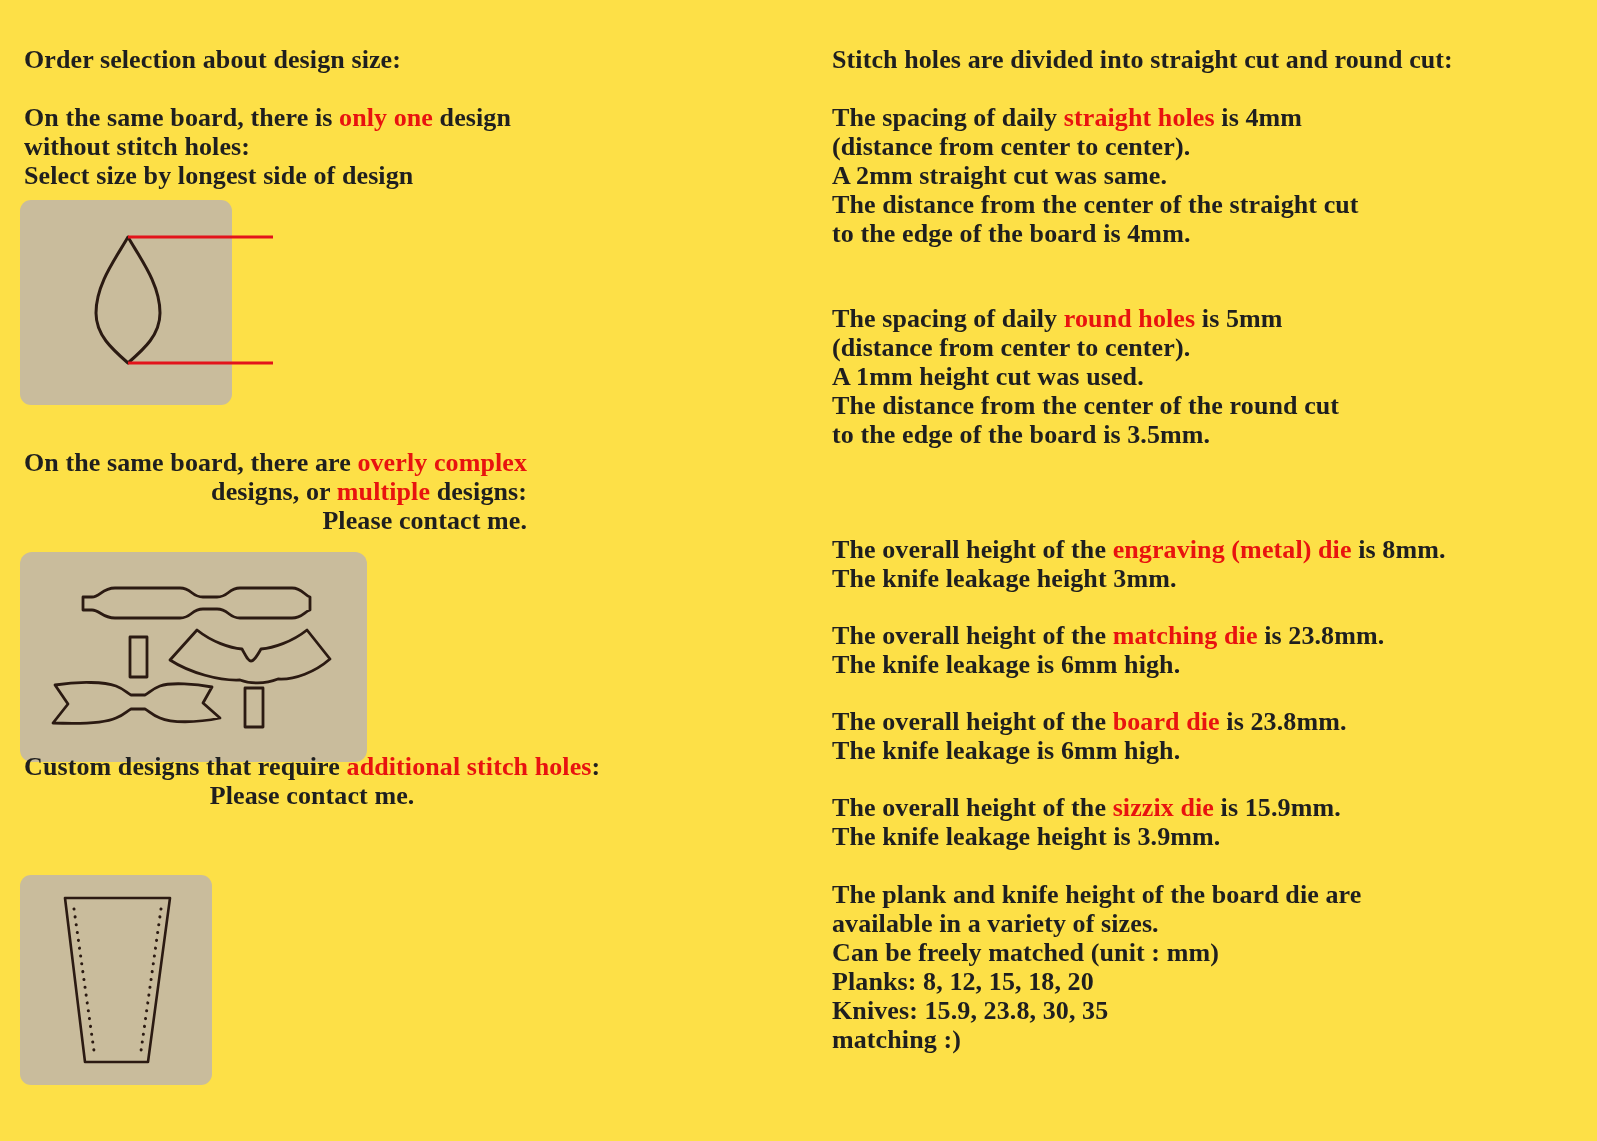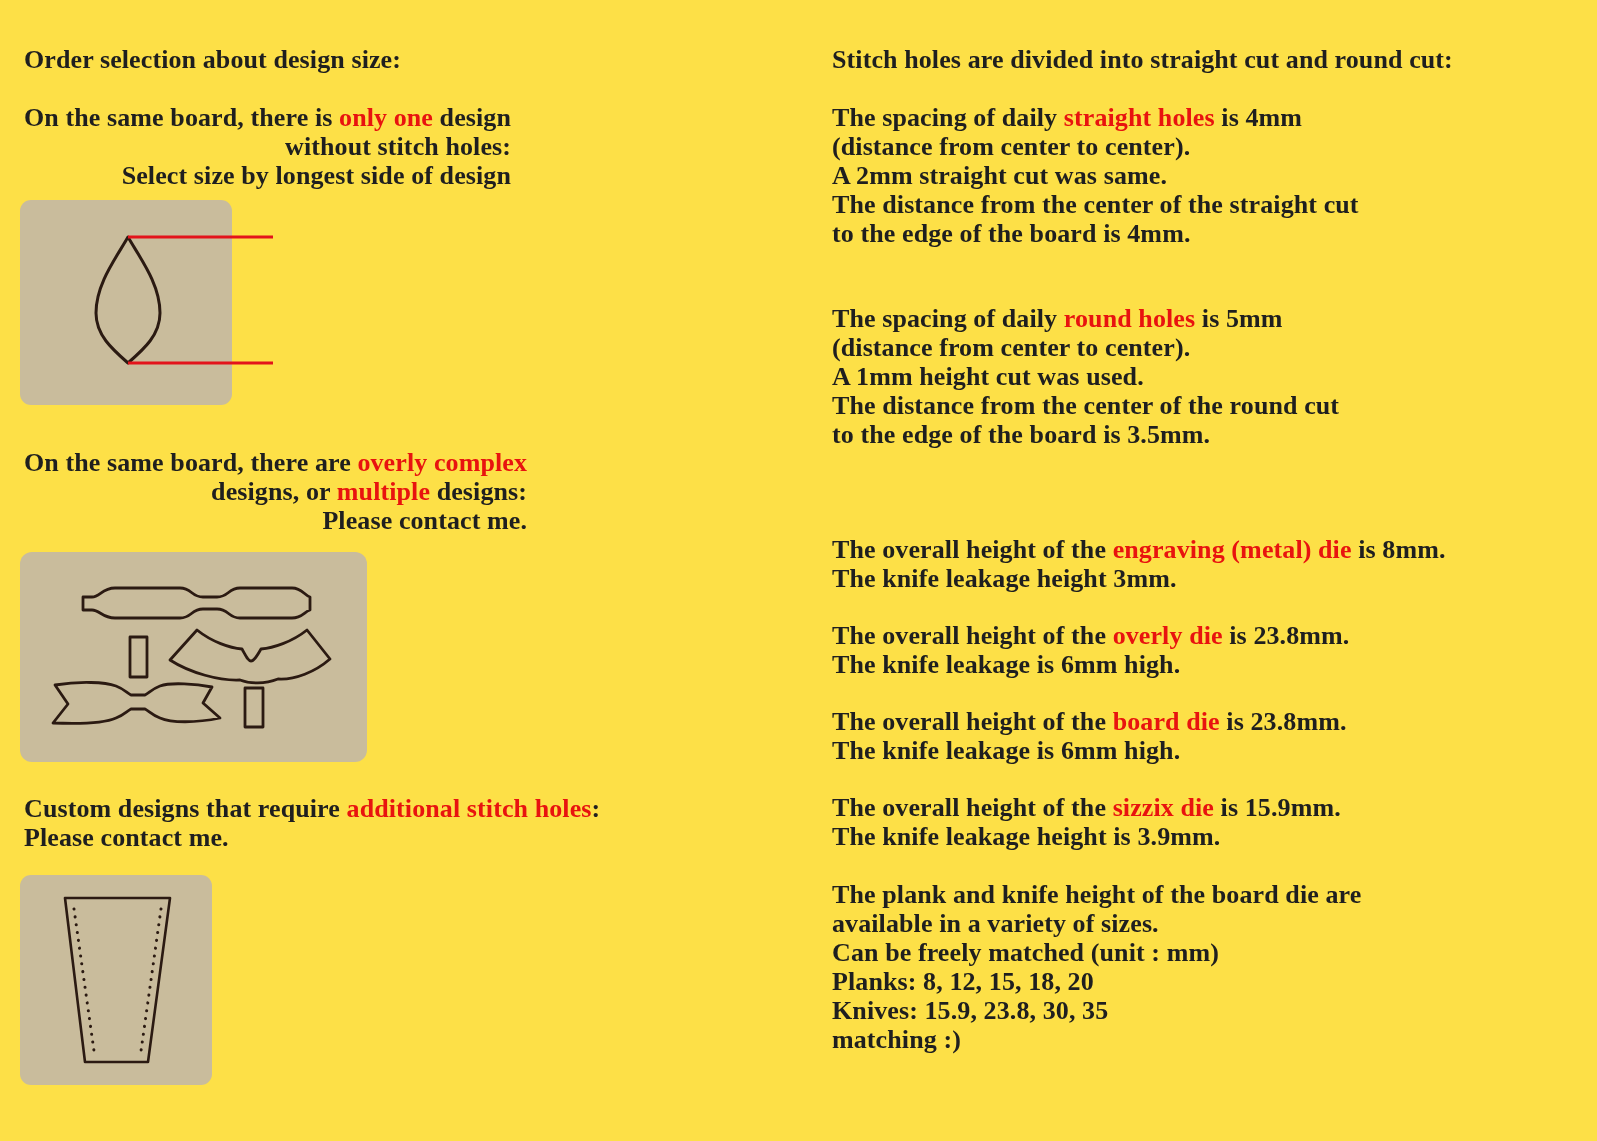--- a/index.html
+++ b/index.html
@@ -22,21 +22,21 @@
   .tblock .red{color:#e8130f;}
   .svgfig{position:absolute;}
 </style>
 </head>
 <body>
 
 <div id="canvas">
 
   <div class="tblock" style="left:24px;top:45px;"><span>Order selection about design size:</span></div>
 
-  <div class="tblock" style="left:24px;top:103px;text-align:right;">
+  <div class="tblock" style="left:24px;top:103px;">
     <div><span>On the same board, there is </span><span class="red">only one</span><span> design</span></div>
     <div><span>without stitch holes:</span></div>
     <div><span>Select size by longest side of design</span></div>
   </div>
 
   <svg class="svgfig" style="left:20px;top:196px;" width="262" height="214" viewBox="0 0 262 214">
     <rect x="0" y="4" width="212" height="205" rx="11" fill="#c9bc9c"></rect>
     <path d="M108 41 C96 62 76 88 76 117 C76 139 92 153 108 167 C124 153 140 139 140 117 C140 88 120 62 108 41 Z" fill="none" stroke="#2b1a12" stroke-width="3" stroke-linejoin="round"></path>
     <line x1="108" y1="41" x2="253" y2="41" stroke="#e3131b" stroke-width="3.2"></line>
     <line x1="108" y1="167" x2="253" y2="167" stroke="#e3131b" stroke-width="3.2"></line>
@@ -52,21 +52,21 @@
     <rect x="0" y="0" width="347" height="210" rx="12" fill="#c9bc9c"></rect>
     <g fill="none" stroke="#2b1a12" stroke-width="2.8" stroke-linejoin="round">
       <path d="M63 45 L72 45 C80 45 82 36 95 36 L160 36 C172 36 171 45 183 45 L197 45 C209 45 208 36 220 36 L272 36 C282 36 284 43 290 45 L290 58 C284 60 282 66 272 66 L220 66 C208 66 209 57 197 57 L183 57 C171 57 172 66 160 66 L95 66 C82 66 80 58 72 58 L63 58 Z"></path>
       <rect x="110" y="85" width="17" height="40"></rect>
       <path d="M150 108 L177 78 C192 90 210 96 222 97 C226 104 228 109 231 109 C234 109 237 104 241 97 C253 96 272 90 287 78 L310 107 C295 120 275 128 258 127 C245 132 230 132 220 128 C200 129 170 121 150 108 Z"></path>
       <path d="M35 133 C60 129 85 130 96 134 C104 137 107 141 111 143 L125 143 C129 141 132 137 140 134 C151 130 176 132 192 135 L183 151 L200 166 C176 171 151 171 140 166 C132 163 129 159 125 157 L111 157 C107 159 104 163 96 166 C85 171 58 172 33 171 L48 152 Z"></path>
       <rect x="225" y="136" width="18" height="39"></rect>
     </g>
   </svg>
 
-  <div class="tblock" style="left:24px;top:794px;">
+  <div class="tblock" style="left:24px;top:752px;text-align:center;">
     <div><span>Custom designs that require </span><span class="red">additional stitch holes</span><span>:</span></div>
     <div><span>Please contact me.</span></div>
   </div>
 
   <svg class="svgfig" style="left:20px;top:875px;" width="192" height="210" viewBox="0 0 192 210">
     <rect x="0" y="0" width="192" height="210" rx="11" fill="#c9bc9c"></rect>
     <polygon points="45,23 150,23 128,187 65,187" fill="none" stroke="#2b1a12" stroke-width="2.6" stroke-linejoin="round"></polygon>
     <line x1="54" y1="34" x2="74" y2="176" stroke="#2b1a12" stroke-width="3" stroke-linecap="round" stroke-dasharray="0.1 7.8"></line>
     <line x1="141" y1="34" x2="121" y2="176" stroke="#2b1a12" stroke-width="3" stroke-linecap="round" stroke-dasharray="0.1 7.8"></line>
   </svg>
@@ -88,21 +88,21 @@
     <div><span>The distance from the center of the round cut</span></div>
     <div><span>to the edge of the board is 3.5mm.</span></div>
   </div>
 
   <div class="tblock" style="left:832px;top:535px;">
     <div><span>The overall height of the </span><span class="red">engraving (metal) die</span><span> is 8mm.</span></div>
     <div><span>The knife leakage height 3mm.</span></div>
   </div>
 
   <div class="tblock" style="left:832px;top:621px;">
-    <div><span>The overall height of the </span><span class="red">overly die</span><span> is 23.8mm.</span></div>
+    <div><span>The overall height of the </span><span class="red">matching die</span><span> is 23.8mm.</span></div>
     <div><span>The knife leakage is 6mm high.</span></div>
   </div>
 
   <div class="tblock" style="left:832px;top:707px;">
     <div><span>The overall height of the </span><span class="red">board die</span><span> is 23.8mm.</span></div>
     <div><span>The knife leakage is 6mm high.</span></div>
   </div>
 
   <div class="tblock" style="left:832px;top:793px;">
     <div><span>The overall height of the </span><span class="red">sizzix die</span><span> is 15.9mm.</span></div>

